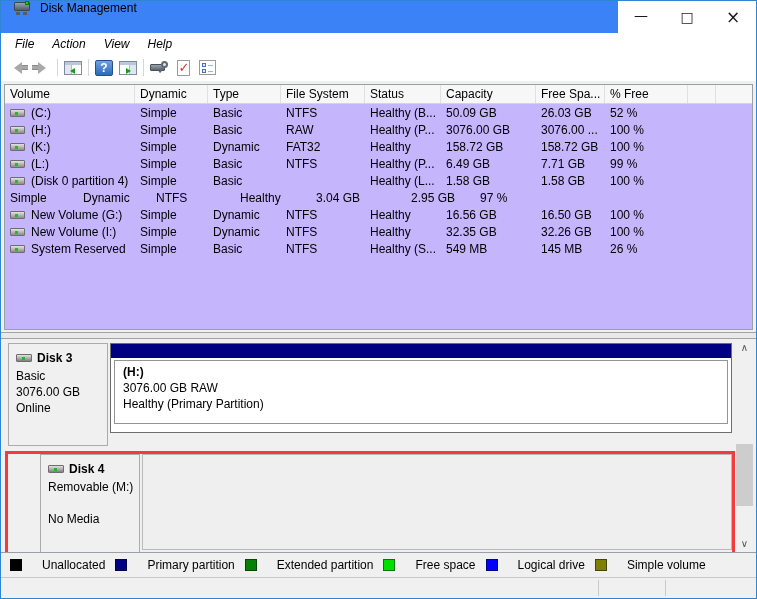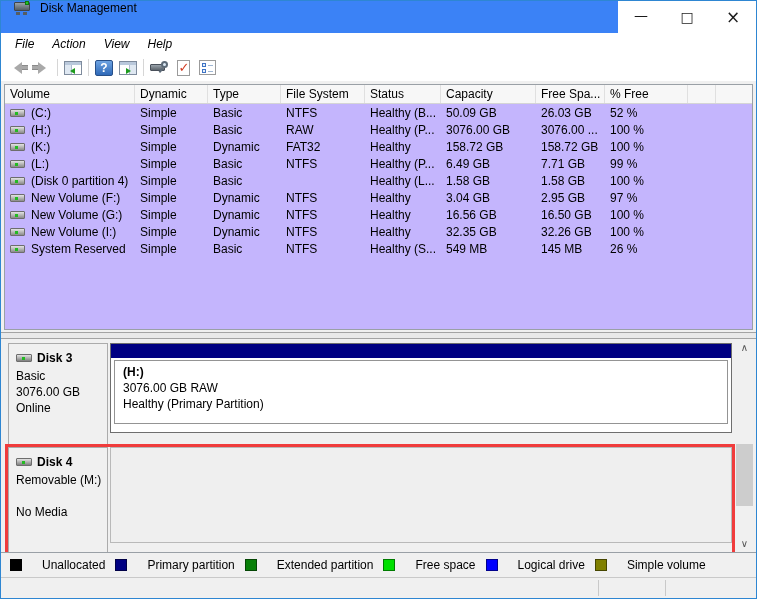--- a/index.html
+++ b/index.html
@@ -75,21 +75,21 @@
                border-radius:1px; position:relative; margin-right:6px; flex:0 0 auto; }
   .drive-ico .dot { position:absolute; left:4px; top:2px; width:3px; height:3px; background:#22bb22; }
 
   
   .splitter { height:7px; margin-top:2px; background:#e9e9e9; border-top:1px solid #a3a3a3; border-bottom:1px solid #a3a3a3; flex:0 0 auto; }
 
   
   .graphview { flex:1; display:flex; margin:0 3px; background:#f0f0f0; overflow:hidden; }
   .disk-area { flex:1; padding:2px 2px 0 2px; overflow:hidden; }
   .disk-row { display:flex; height:103px; margin:2px 2px 0 2px; }
-  .disk-row.hl { outline:3px solid #f03c3c; outline-offset:0px; margin-top:1px; height:112px; }
+  .disk-row.hl { outline:3px solid #f03c3c; outline-offset:0px; margin-top:8px; height:112px;padding-left:32px; }
   .disk-label { width:100px; flex:0 0 auto; background:#f0f0f0; border:1px solid #ababab; padding:7px 5px 0 7px; }
   .disk-name { font-weight:bold; display:flex; align-items:center; gap:5px; margin-bottom:3px; }
   .disk-mini { width:16px; height:8px; background:linear-gradient(#e3e3e3,#7f7f7f); border:1px solid #6d6d6d;
                border-radius:1px; position:relative; flex:0 0 auto; }
   .disk-mini .dot { position:absolute; left:5px; top:2px; width:3px; height:3px; background:#22bb22; }
   .disk-line { line-height:16px; min-height:16px; }
   .disk-graph { flex:1; margin-left:2px; }
   .vol-rect { height:90px; border:1px solid #6e6e6e; background:#fff; }
   .vol-strip { height:14px; background:#000082; }
   .vol-body { margin:2px 3px; height:64px; border:1px solid #949494; background:#fff; padding:3px 8px; }
@@ -289,26 +289,20 @@
             </div>
             <div class="lv-cell col1">Simple</div>
             <div class="lv-cell col2">Basic</div>
             <div class="lv-cell col3"></div>
             <div class="lv-cell col4">Healthy (L...</div>
             <div class="lv-cell col5">1.58 GB</div>
             <div class="lv-cell col6">1.58 GB</div>
             <div class="lv-cell col7">100 %</div>
           </div>
           <div class="lv-row">
-            <div class="lv-cell col0">
-              <span class="drive-ico">
-                <span class="dot"></span>
-              </span>
-              <span>New Volume (F:)</span>
-            </div>
             <div class="lv-cell col1">Simple</div>
             <div class="lv-cell col2">Dynamic</div>
             <div class="lv-cell col3">NTFS</div>
             <div class="lv-cell col4">Healthy</div>
             <div class="lv-cell col5">3.04 GB</div>
             <div class="lv-cell col6">2.95 GB</div>
             <div class="lv-cell col7">97 %</div>
           </div>
           <div class="lv-row">
             <div class="lv-cell col0">

